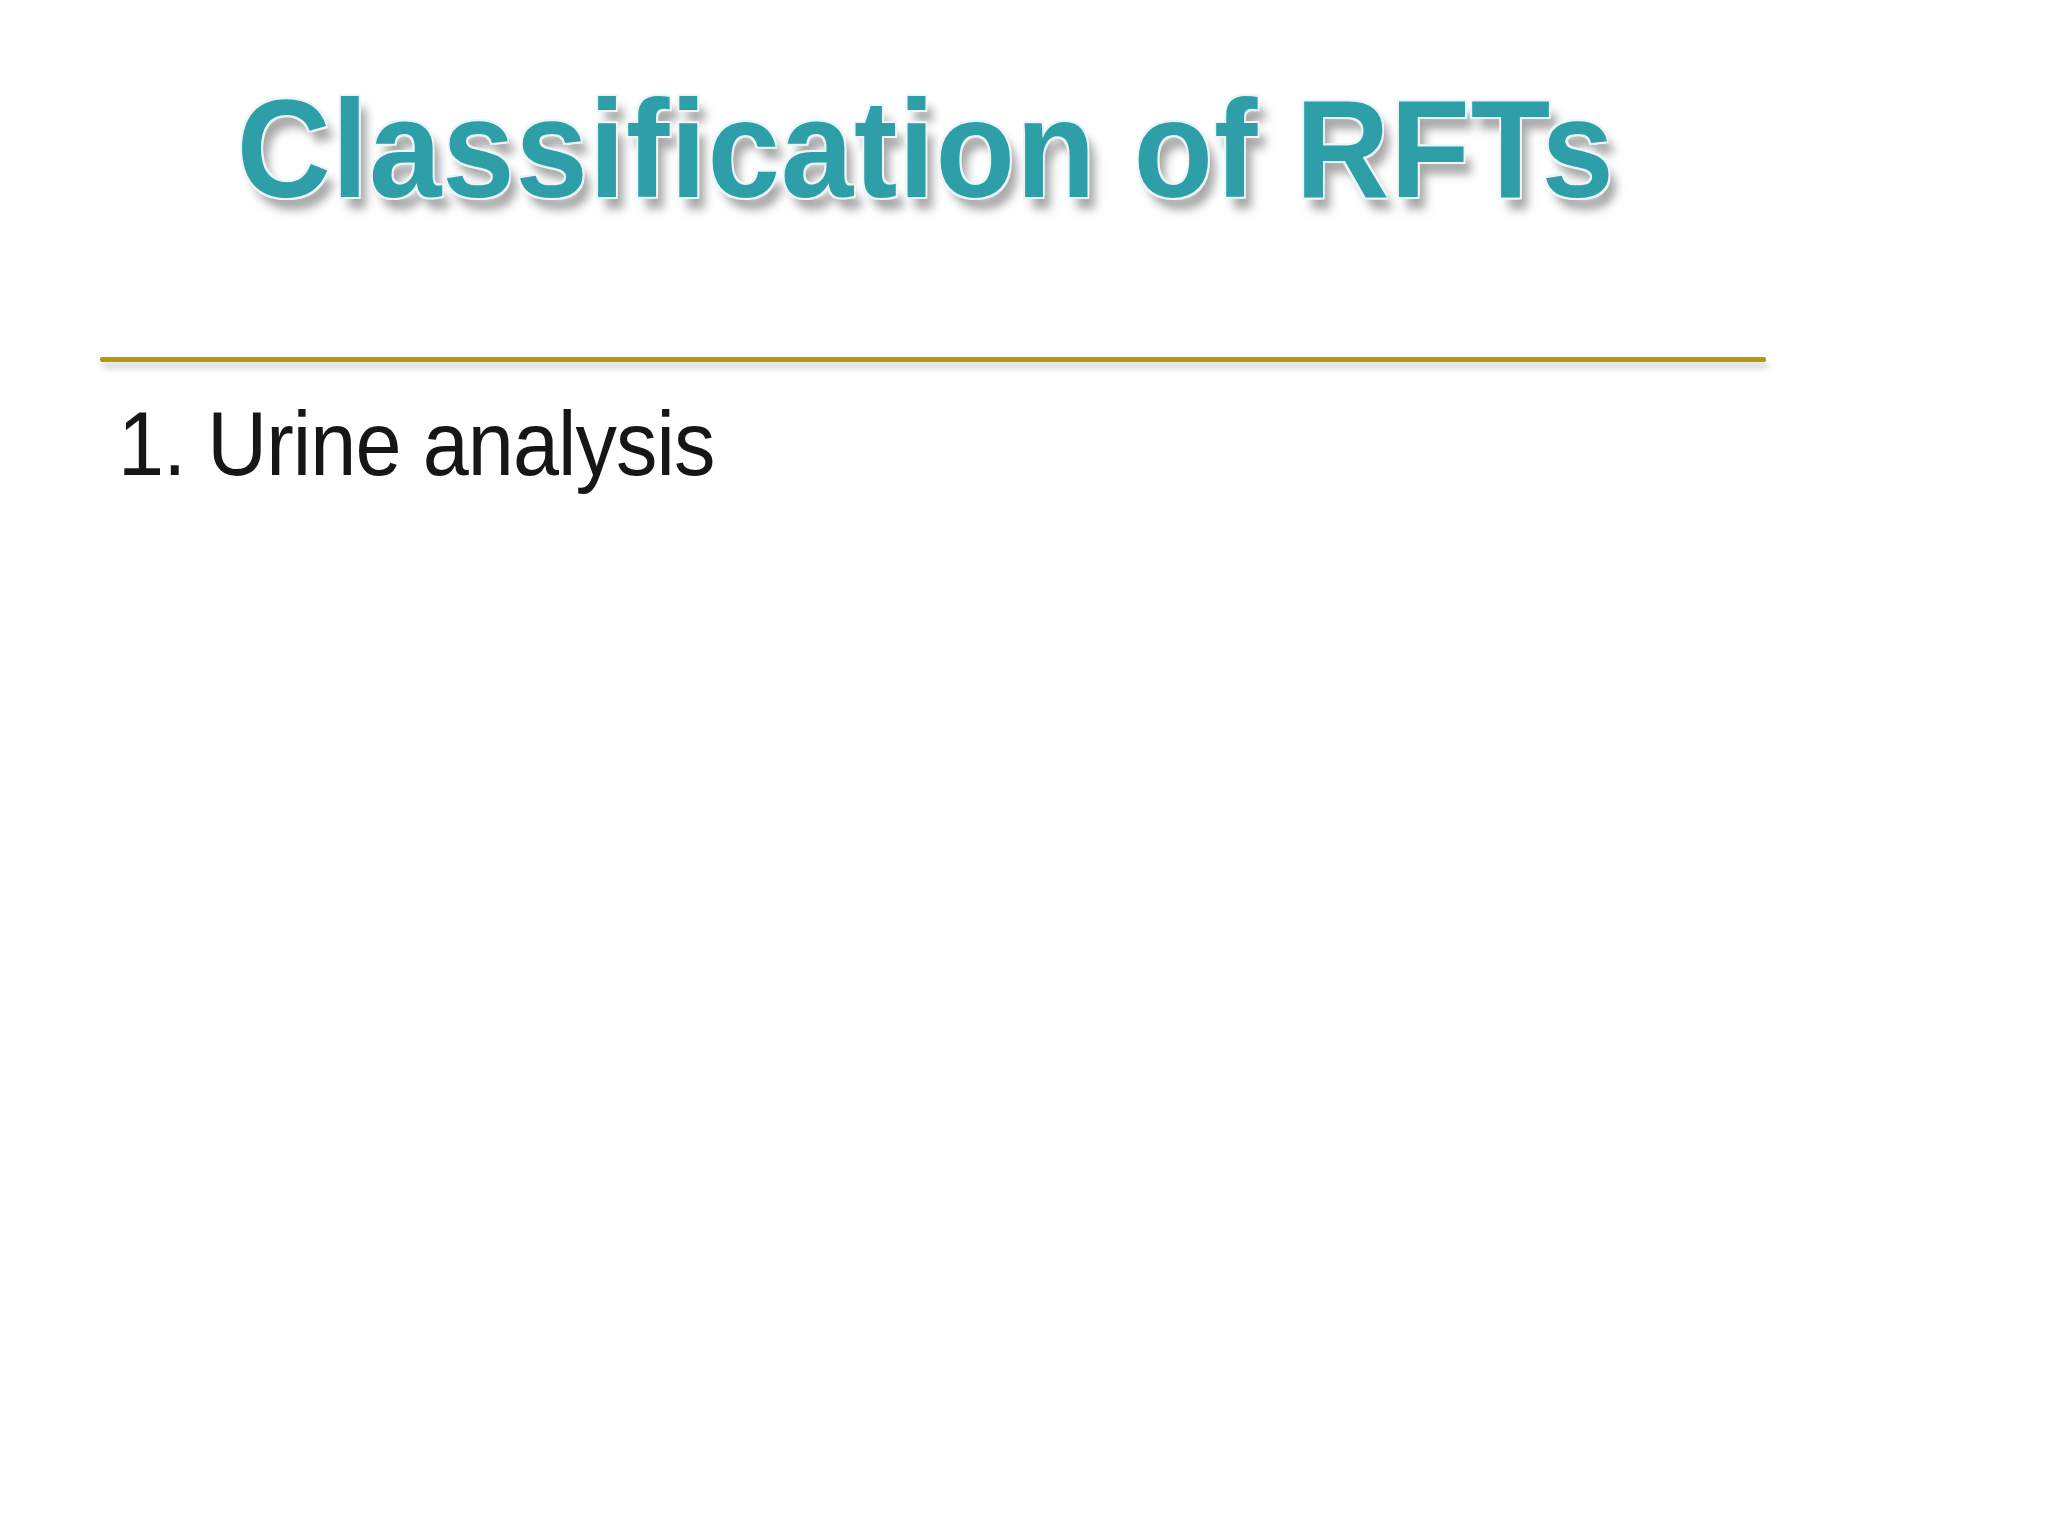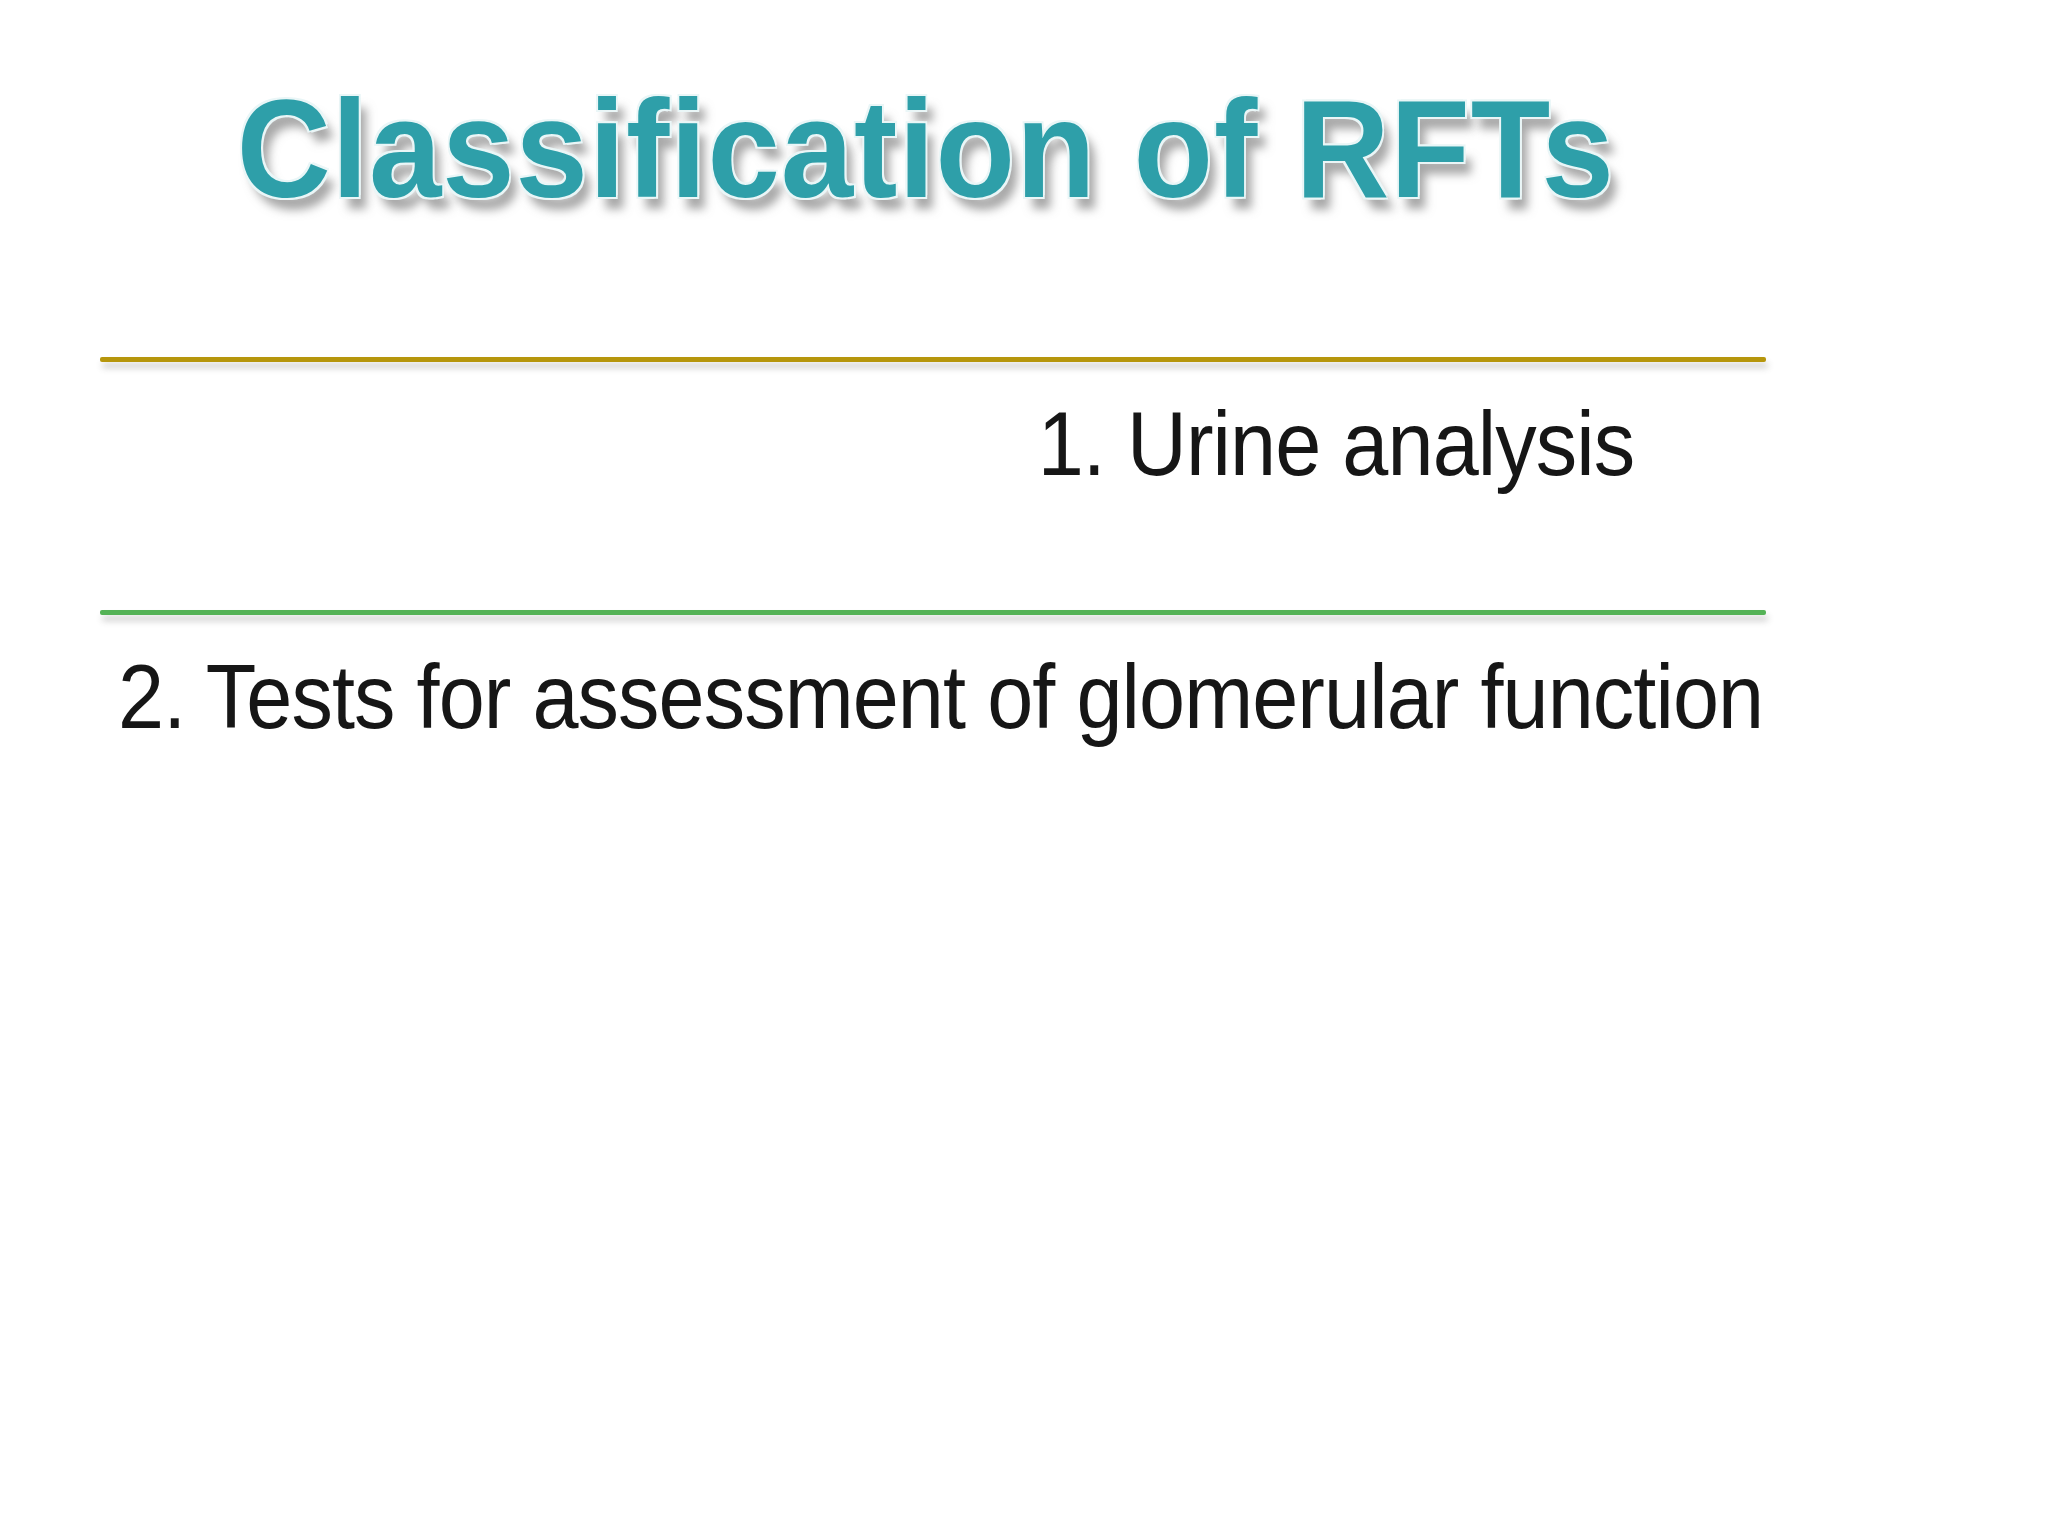--- a/index.html
+++ b/index.html
@@ -34,21 +34,20 @@
        2px  2px 0 #eaf6f7,
        8px 12px 10px rgba(95, 95, 95, 0.55);
   }
 
   
   .list {
     position: absolute;
     top: 357px;
     left: 100px;
     right: 86px;
-    text-align: right;
   }
   .row {
     position: relative;
     height: 253px;
   }
   .rule {
     height: 5px;
     width: 100%;
     border-radius: 2px;
     box-shadow: 2px 6px 6px rgba(60, 60, 60, 0.25);
@@ -71,21 +70,17 @@
 
   <h1 class="title" style="color: rgb(46, 159, 169);">Classification of RFTs</h1>
 
   <div class="list">
 
     <section class="row">
       <div class="rule" style="background-color: rgb(182, 150, 12);"></div>
       <p class="item">1. Urine analysis</p>
     </section>
 
-    <section class="row">
-      <div class="rule" style="background-color: rgb(85, 179, 87);"></div>
-      <p class="item">2. Tests for assessment of glomerular function</p>
-    </section>
 
 
 
   </div>
 </div>
 
 </body></html>

